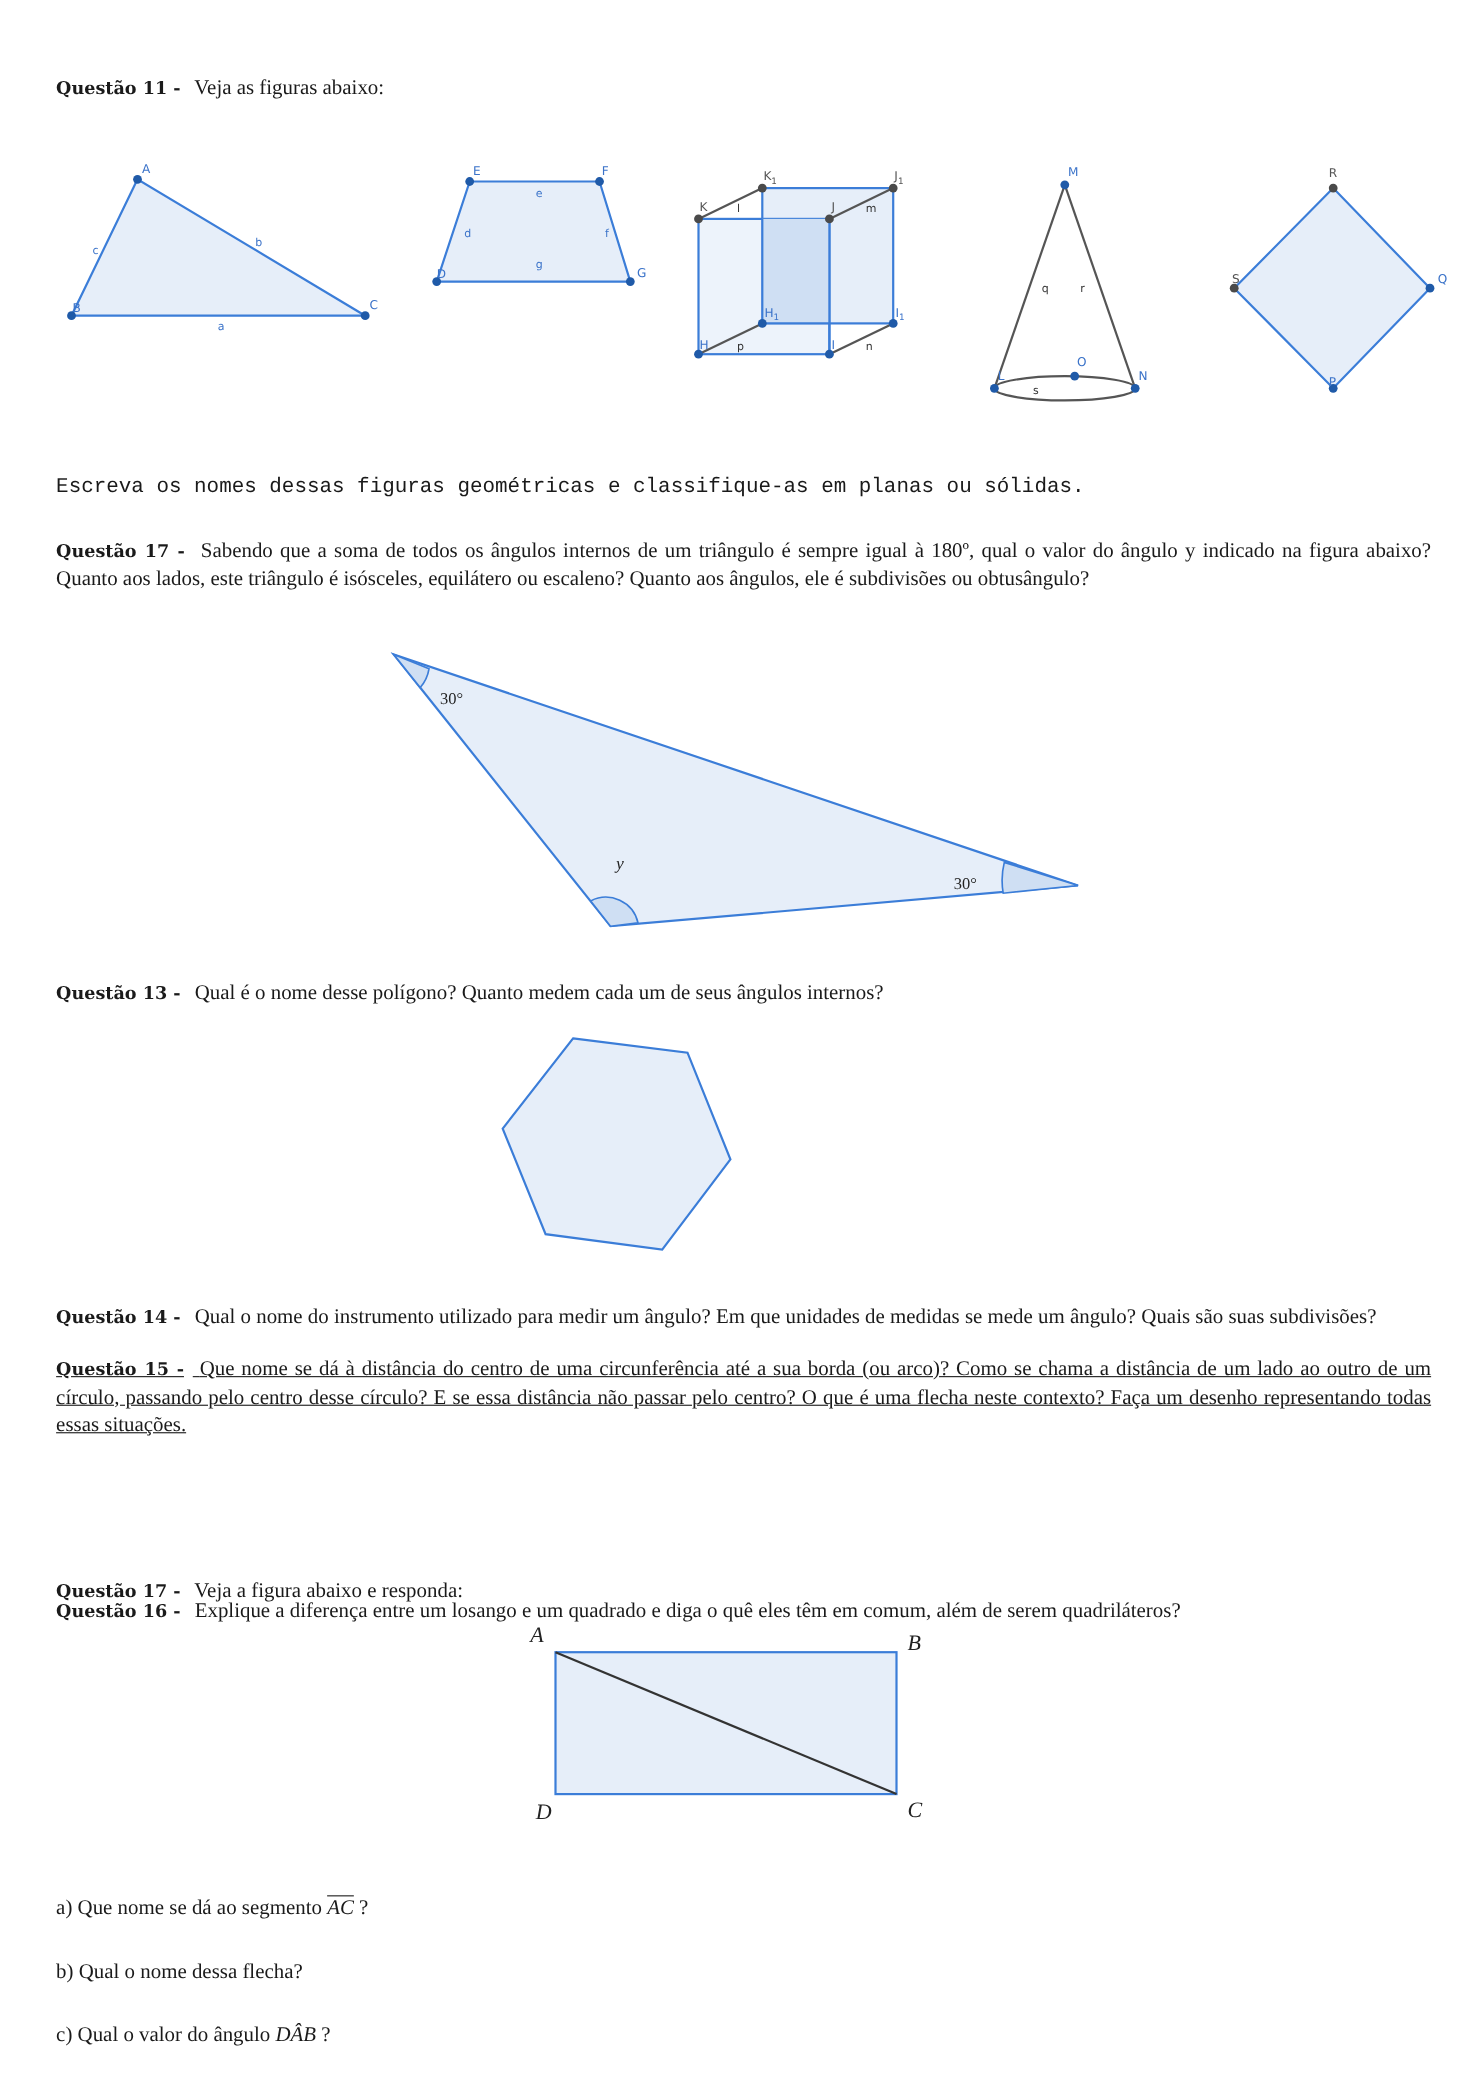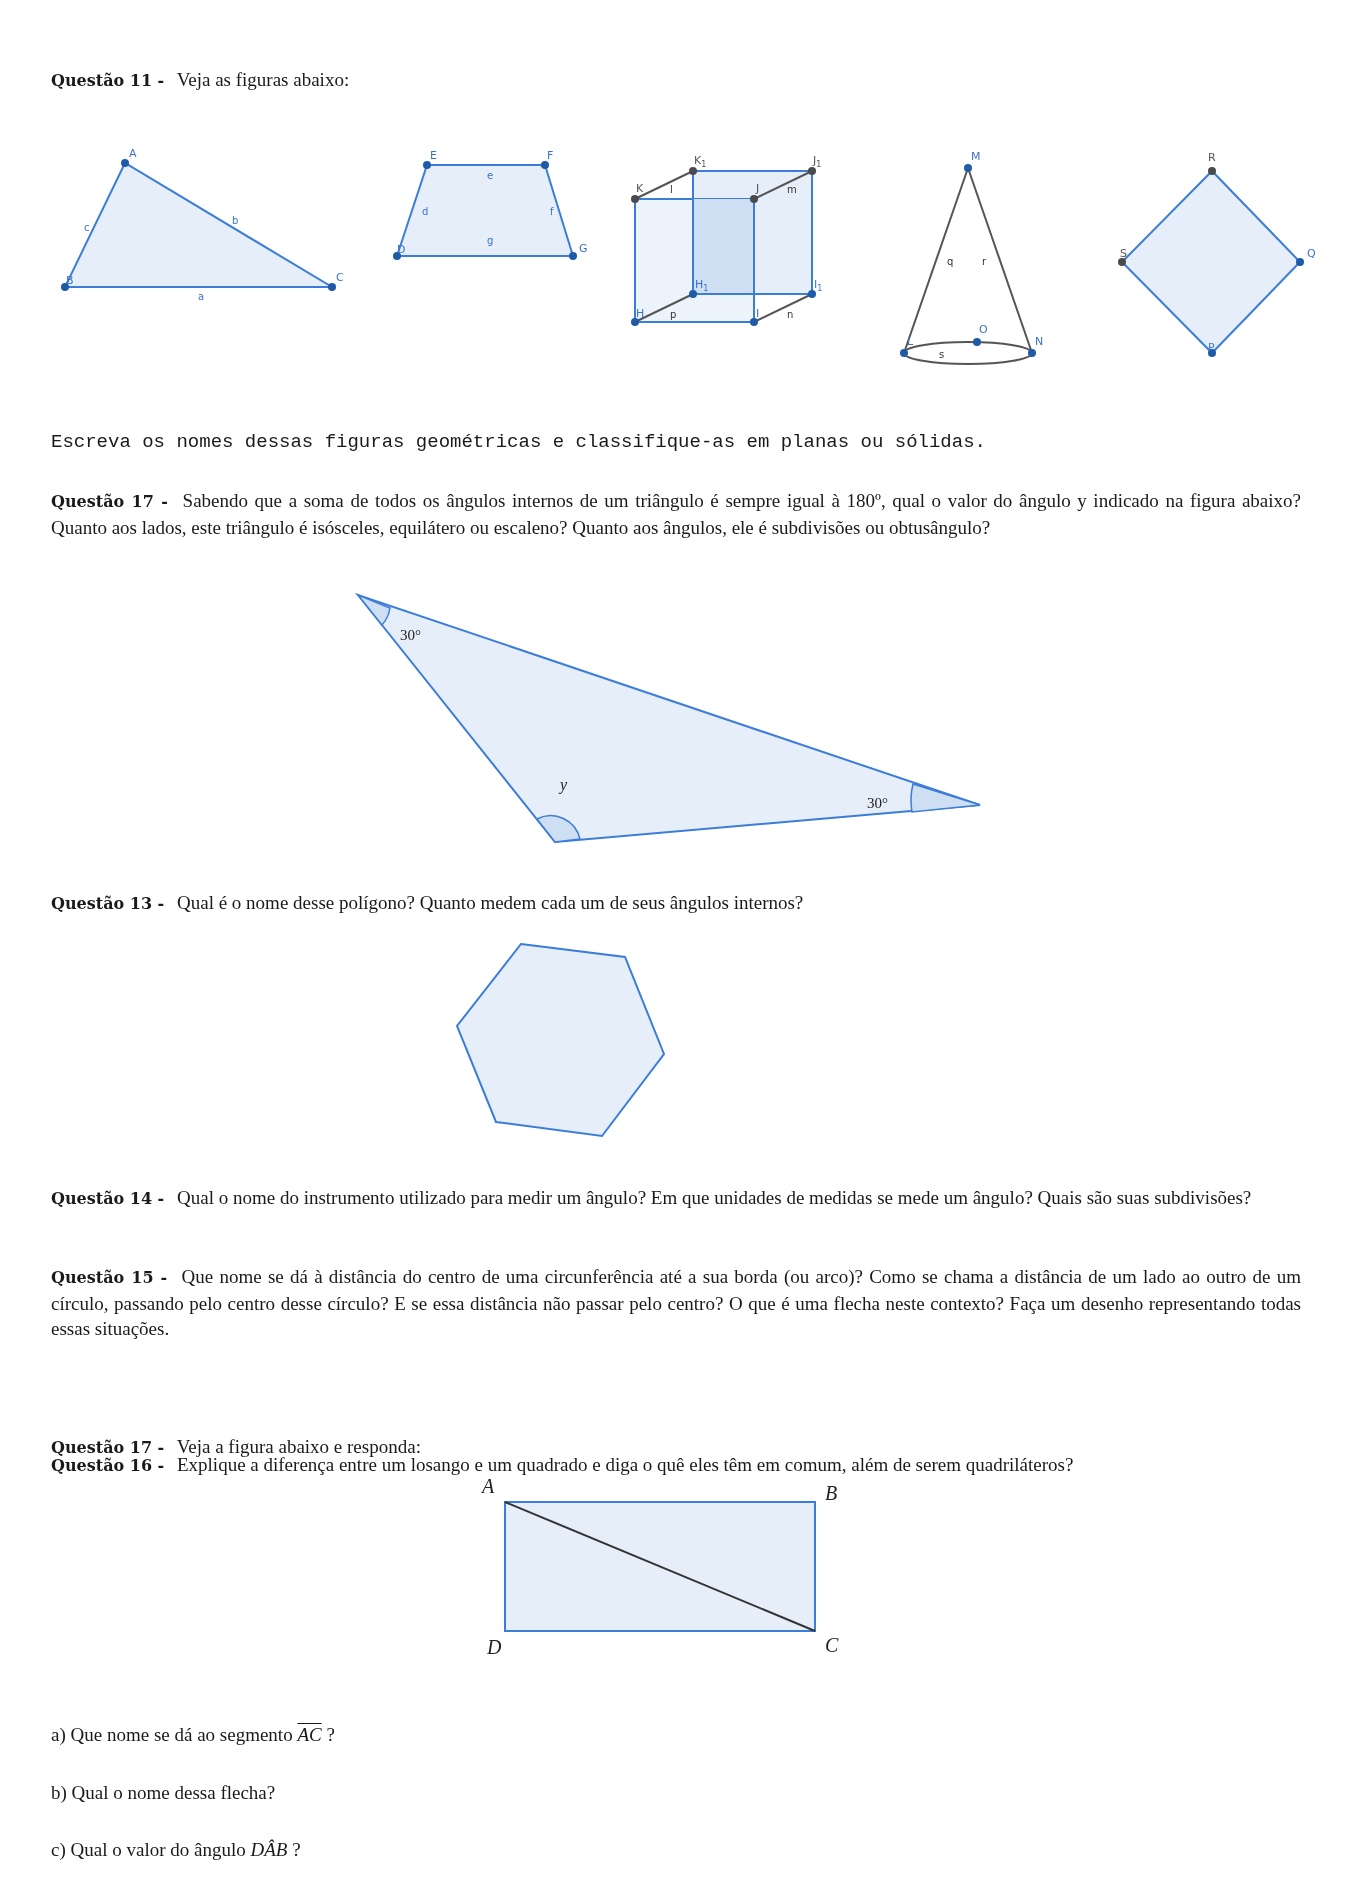--- a/index.html
+++ b/index.html
@@ -146,21 +146,21 @@
 
 <svg class="fig" style="left:440px;top:930px;" width="250" height="220">
   <polygon points="81,14 185,27 224,124 162,206 56,192 17,96" fill="#e6eef9" stroke="#3b7dd8" stroke-width="2"></polygon>
 </svg>
 
 <div class="txt" style="top:1185px;">
   <span class="q-label">Questão 14 -</span>
   <span>Qual o nome do instrumento utilizado para medir um ângulo? Em que unidades de medidas se mede um ângulo? Quais são suas subdivisões?</span>
 </div>
 
-<div class="txt" style="top:1264px;">
+<div class="txt" style="top:1232px;text-decoration:underline;">
   <span class="q-label">Questão 15 -</span>
   <span>Que nome se dá à distância do centro de uma circunferência até a sua borda (ou arco)? Como se chama a distância de um lado ao outro de um círculo, passando pelo centro desse círculo? E se essa distância não passar pelo centro? O que é uma flecha neste contexto? Faça um desenho representando todas essas situações.</span>
 </div>
 
 <div class="txt" style="top:1452px;">
   <span class="q-label">Questão 16 -</span>
   <span>Explique a diferença entre um losango e um quadrado e diga o quê eles têm em comum, além de serem quadriláteros?</span>
 </div>
 
 <div class="txt" style="top:1434px;">

